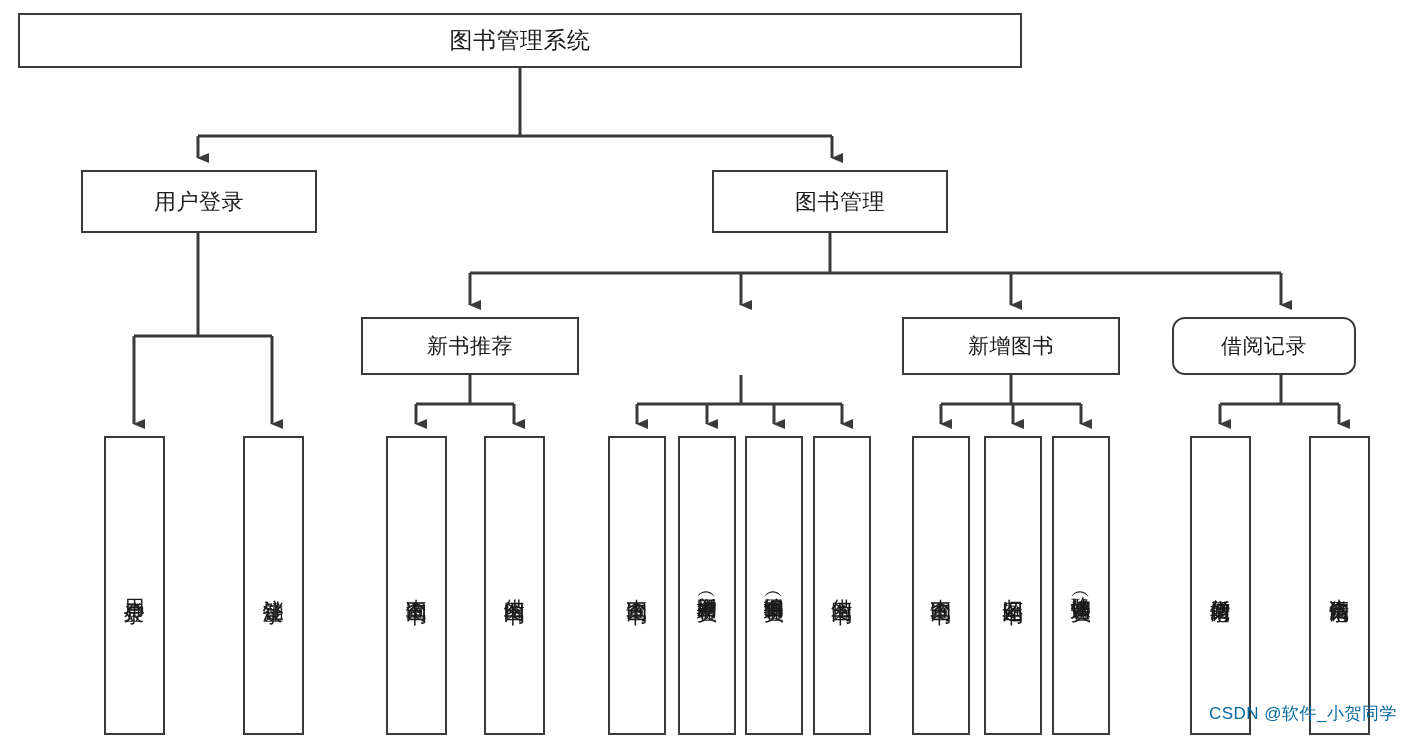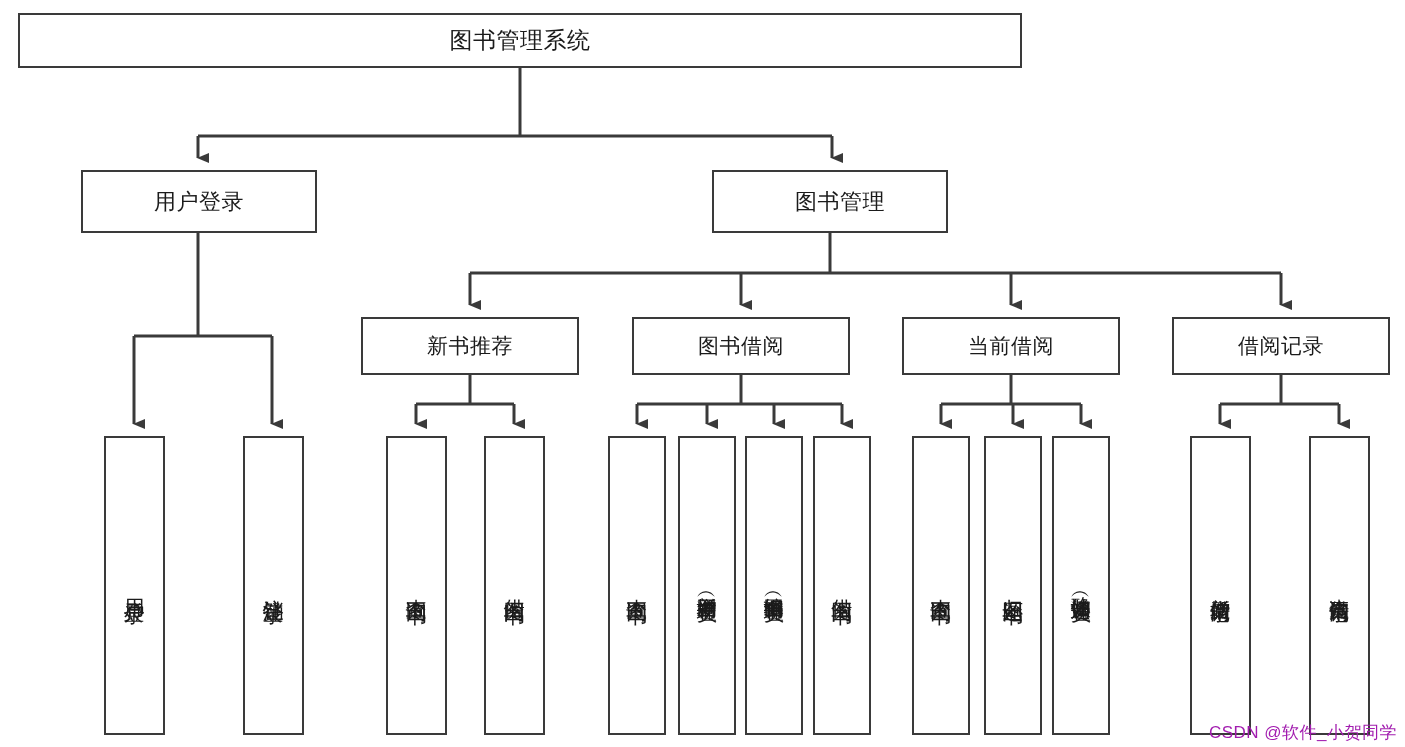--- a/index.html
+++ b/index.html
@@ -58,23 +58,23 @@
     letter-spacing: 2px;
     white-space: nowrap;
   }
   .node.leaf.tall .lbl {
     font-size: 20px;
     letter-spacing: 1px;
   }
   #watermark {
     position: absolute;
     right: 8px;
-    bottom: 3px;
+    bottom: 22px;
     font-size: 17px;
-    color: #a21caf;
+    color: #0369a1;
     letter-spacing: 0.5px;
     z-index: 5;
     white-space: nowrap;
   }
 </style>
 </head>
 <body>
 
 <div id="canvas">
 
@@ -135,27 +135,24 @@
   <div class="node lvl2" style="left:81px; top:170px; width:236px; height:63px;">
     <span class="lbl">用户登录</span>
   </div>
   <div class="node lvl2" style="left:712px; top:170px; width:236px; height:63px;padding-left:20px;">
     <span class="lbl">图书管理</span>
   </div>
 
   <div class="node lvl3" style="left:361px; top:317px; width:218px; height:58px;font-family:Liberation Serif, serif;">
     <span class="lbl">新书推荐</span>
   </div>
-  <div class="node lvl3" style="left:632px; top:317px; width:218px; height:58px;">
-    <span class="lbl">图书借阅</span>
+  <div class="node lvl3" style="left:902px; top:317px; width:218px; height:58px;">
+    <span class="lbl">新增图书</span>
   </div>
-  <div class="node lvl3" style="left:902px; top:317px; width:218px; height:58px;">
-    <span class="lbl">当前借阅</span>
-  </div>
-  <div class="node lvl3" style="left:1172px; top:317px; width:218px; height:58px;">
+  <div class="node lvl3" style="left:1172px; top:317px; width:184px; height:58px;border-radius:13px;">
     <span class="lbl">借阅记录</span>
   </div>
 
   <div class="node leaf" style="left:104px; top:436px; width:61px; height:299px;">
     <span class="lbl">用户登录</span>
   </div>
   <div class="node leaf" style="left:243px; top:436px; width:61px; height:299px;">
     <span class="lbl">注销登录</span>
   </div>
   <div class="node leaf" style="left:386px; top:436px; width:61px; height:299px;">

